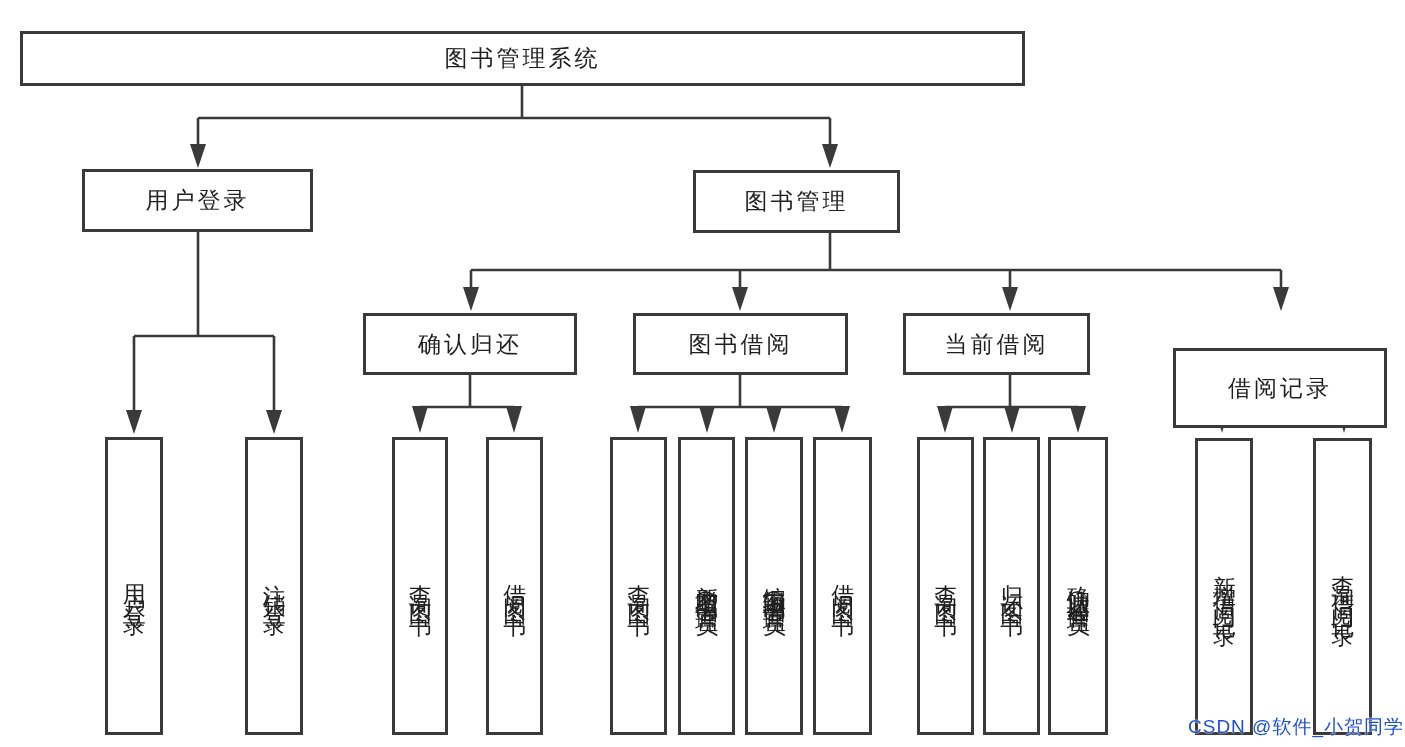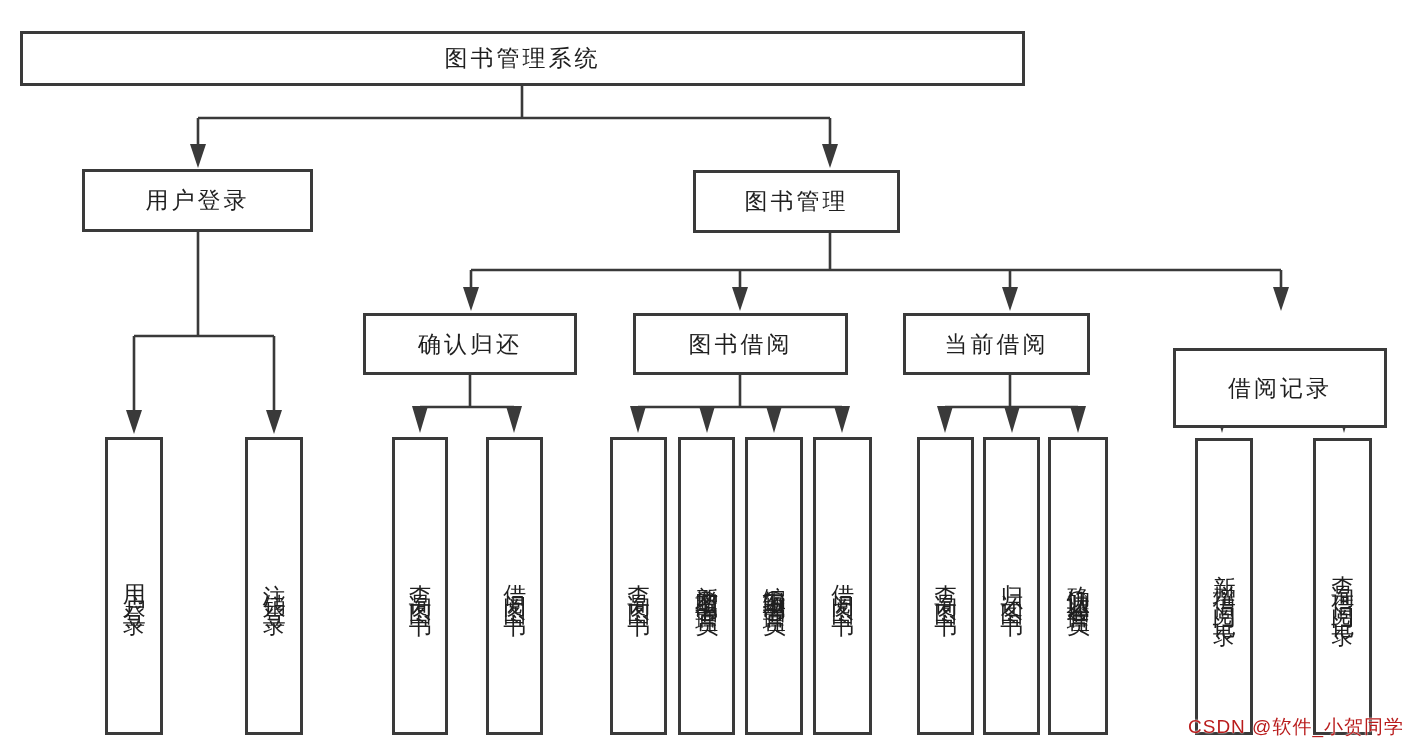--- a/index.html
+++ b/index.html
@@ -24,21 +24,21 @@
   .node.v {
     writing-mode: vertical-rl;
     text-orientation: mixed;
     letter-spacing: 10px;
     white-space: normal;
     line-height: 1.1;
   }
   .node.v.tight { letter-spacing: 4px; }
   .watermark {
     position: absolute;
-    color: #b91c1c;
+    color: #1d4ed8;
     font-size: 19px;
     letter-spacing: 1px;
     text-shadow: 0 0 2px #ffffff, 0 0 1px #ffffff;
     white-space: nowrap;
   }
 </style>
 </head>
 <body>
 
 <div class="diagram">

